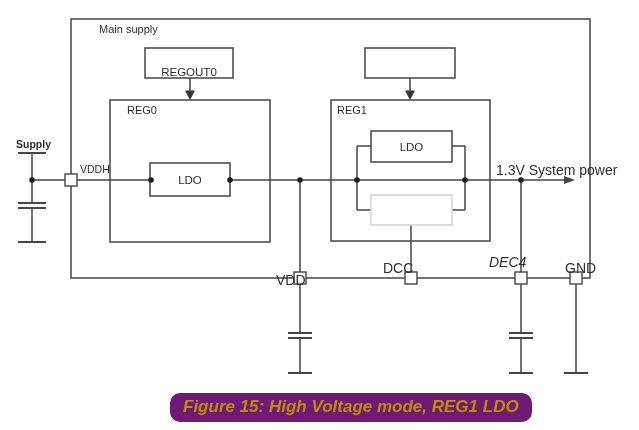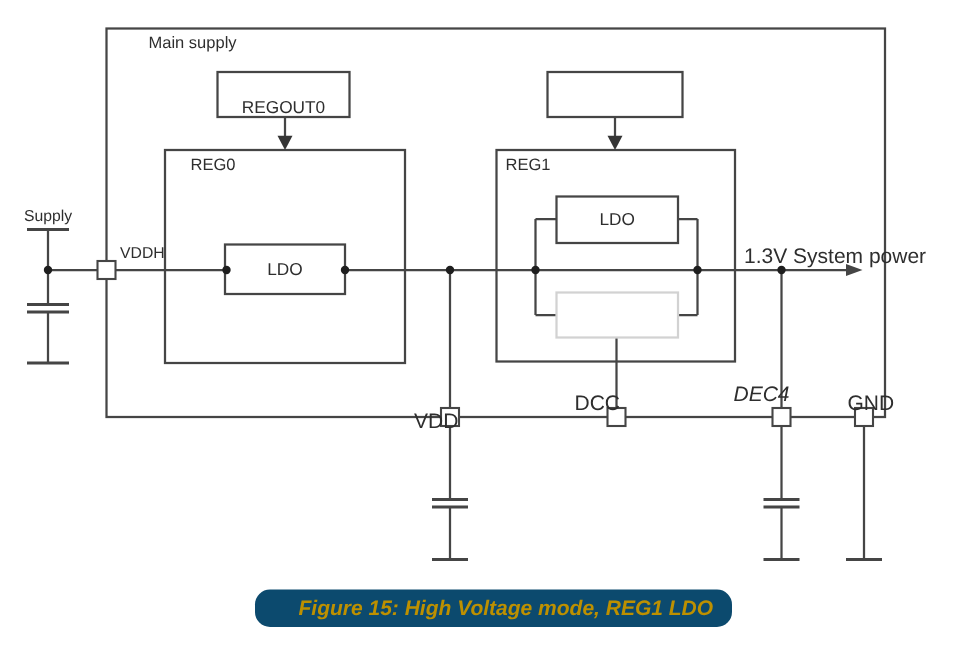--- a/index.html
+++ b/index.html
@@ -12,23 +12,23 @@
   .lbl{position:absolute;font-size:10.5px;line-height:11px;white-space:nowrap;color:#2e2e2e;}
   .boxlbl{
     position:absolute;display:flex;align-items:center;justify-content:center;
     font-size:11.5px;white-space:nowrap;color:#2e2e2e;
   }
   .corner-lbl{position:absolute;font-size:11px;white-space:nowrap;color:#2e2e2e;}
   .disabled-lbl{color:#c6c6c6;}
   .small{font-size:14px;}
   #caption{
     position:absolute;left:170px;top:393px;
-    background:#0c4a6e;border-radius:10px;
-    padding:4px 13px 5px 29px;
-    font-size:14px;font-style:italic;font-weight:600;color:#bd9000;
+    background:#701a75;border-radius:10px;
+    padding:4px 13px 5px 13px;
+    font-size:17px;font-style:italic;font-weight:600;color:#bd9000;
     white-space:nowrap;
   }
 </style>
 </head>
 <body>
 
 <div id="canvas">
 
   <svg id="wiring" width="639" height="430" viewBox="0 0 639 430">
 
@@ -117,21 +117,21 @@
   <div class="corner-lbl" style="left:78px;top:23px;padding-left:21px;">Main supply</div>
 
   <div class="boxlbl" style="left:145px;top:48px;width:88px;height:48px;">REGOUT0</div>
 
   <div class="corner-lbl" style="left:116px;top:104px;padding-left:11px;">REG0</div>
   <div class="corner-lbl" style="left:337px;top:104px;">REG1</div>
 
   <div class="boxlbl" style="left:150px;top:163px;width:80px;height:33px;">LDO</div>
   <div class="boxlbl" style="left:371px;top:131px;width:81px;height:31px;">LDO</div>
 
-  <div class="lbl" style="left:16px;top:139px;">Supply</div>
+  <div class="lbl" style="left:16px;top:139px;font-weight:bold;">Supply</div>
   <div class="lbl" style="left:80px;top:164px;">VDDH</div>
   <div class="lbl small" style="left:496px;top:165px;">1.3V System power</div>
 
   <div class="lbl small" style="left:276px;top:275px;">VDD</div>
   <div class="lbl small" style="left:383px;top:263px;">DCC</div>
   <div class="lbl small" style="left:489px;top:257px;font-style:italic;">DEC4</div>
   <div class="lbl small" style="left:565px;top:263px;">GND</div>
 
   <div id="caption">Figure 15: High Voltage mode, REG1 LDO</div>
 </div>

